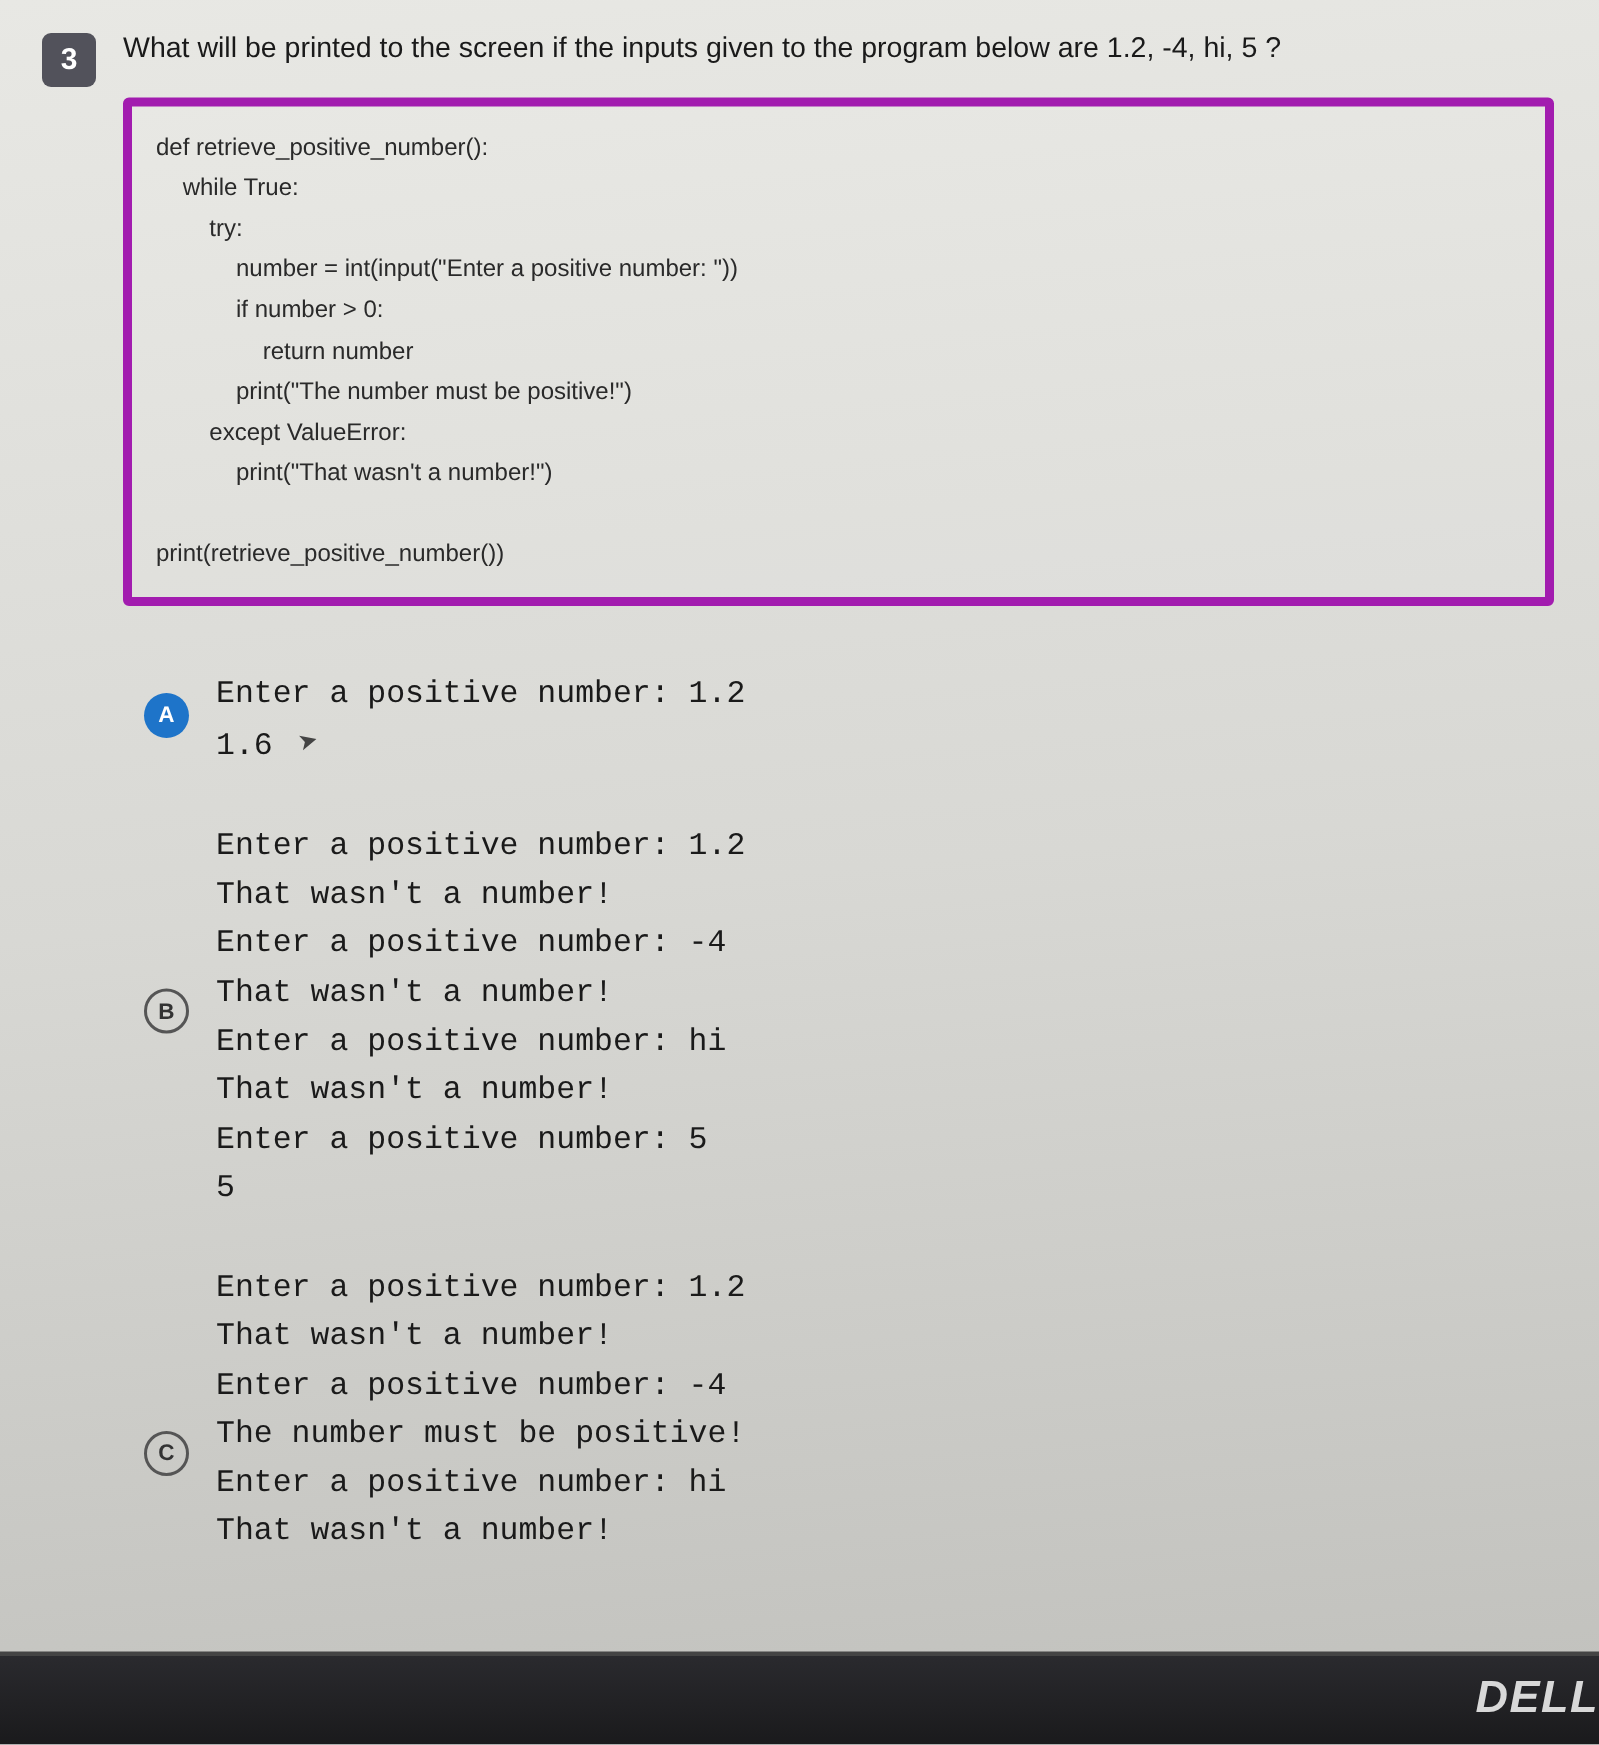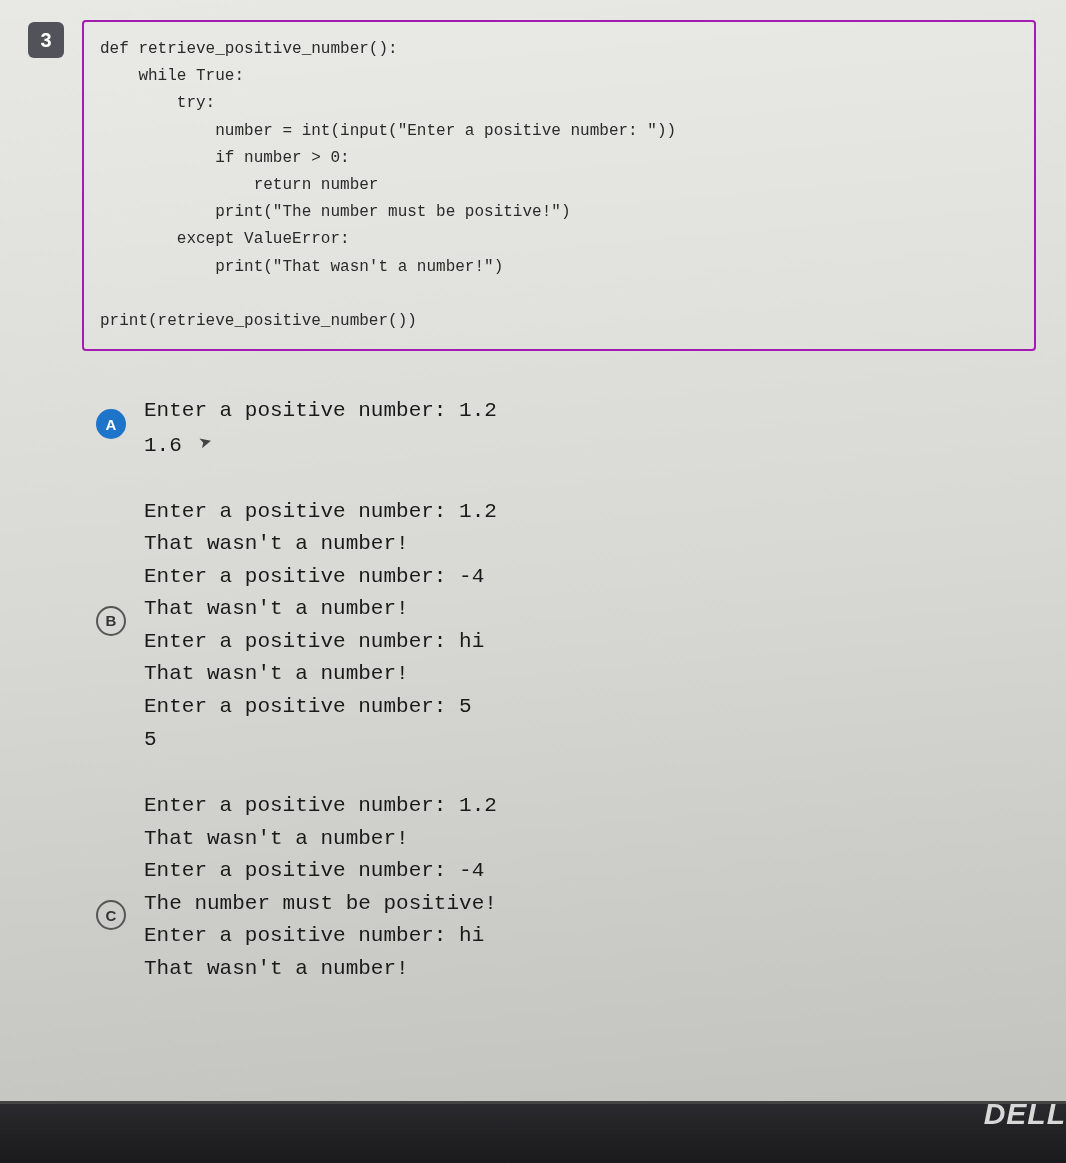--- a/index.html
+++ b/index.html
@@ -40,24 +40,24 @@
     .question-body {
       flex: 1;
     }
     .question-text {
       font-size: 19px;
       color: #1a1a1a;
       line-height: 1.4;
       margin-bottom: 18px;
     }
     .code-block {
-      border: 2px solid #a21caf;
+      border: 6px solid #a21caf;
       border-radius: 4px;
       padding: 14px 16px;
-      font-family: Liberation Mono, monospace;
+      font-family: Liberation Sans, sans-serif;
       font-size: 16px;
       color: #2a2a2a;
       line-height: 1.7;
       background: rgba(255,255,255,0.08);
       white-space: pre;
       margin-bottom: 44px;
     }
     .options {
       padding-left: 14px;
     }
@@ -110,37 +110,38 @@
       position: absolute;
       bottom: 0;
       left: 0;
       right: 0;
       height: 62px;
       background: linear-gradient(180deg, #2a2a2e 0%, #1a1a1c 100%);
       border-top: 3px solid #444;
     }
     .dell-logo {
       position: absolute;
-      bottom: 32px;
+      bottom: 14px;
       right: 0;
       color: #d8d8d8;
       font-size: 30px;
       font-weight: bold;
       letter-spacing: 1px;
       font-style: italic;
       overflow: hidden;
     }
   </style>
 </head>
 <body>
 
 <div class="content-area">
   <div class="question-row">
     <div class="question-number">3</div>
     <div class="question-body">
+      <div class="question-text">What will be printed to the screen if the inputs given to the program below are 1.2, -4, hi, 5 ?</div>
       <div class="code-block">def retrieve_positive_number():
     while True:
         try:
             number = int(input("Enter a positive number: "))
             if number &gt; 0:
                 return number
             print("The number must be positive!")
         except ValueError:
             print("That wasn't a number!")
 

